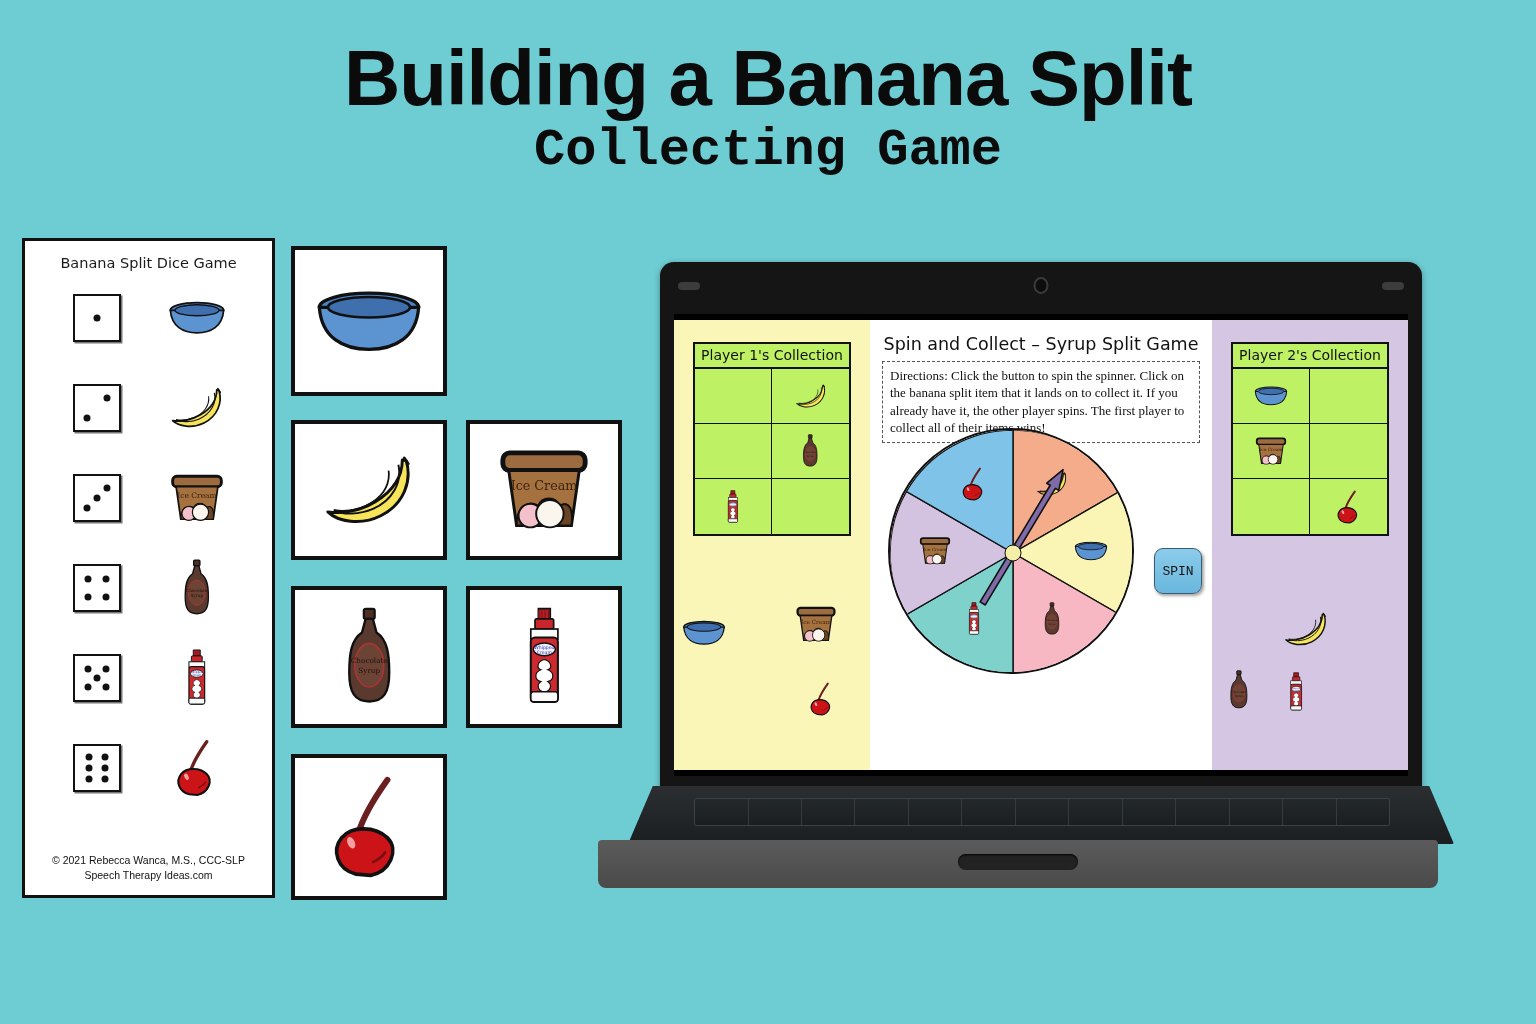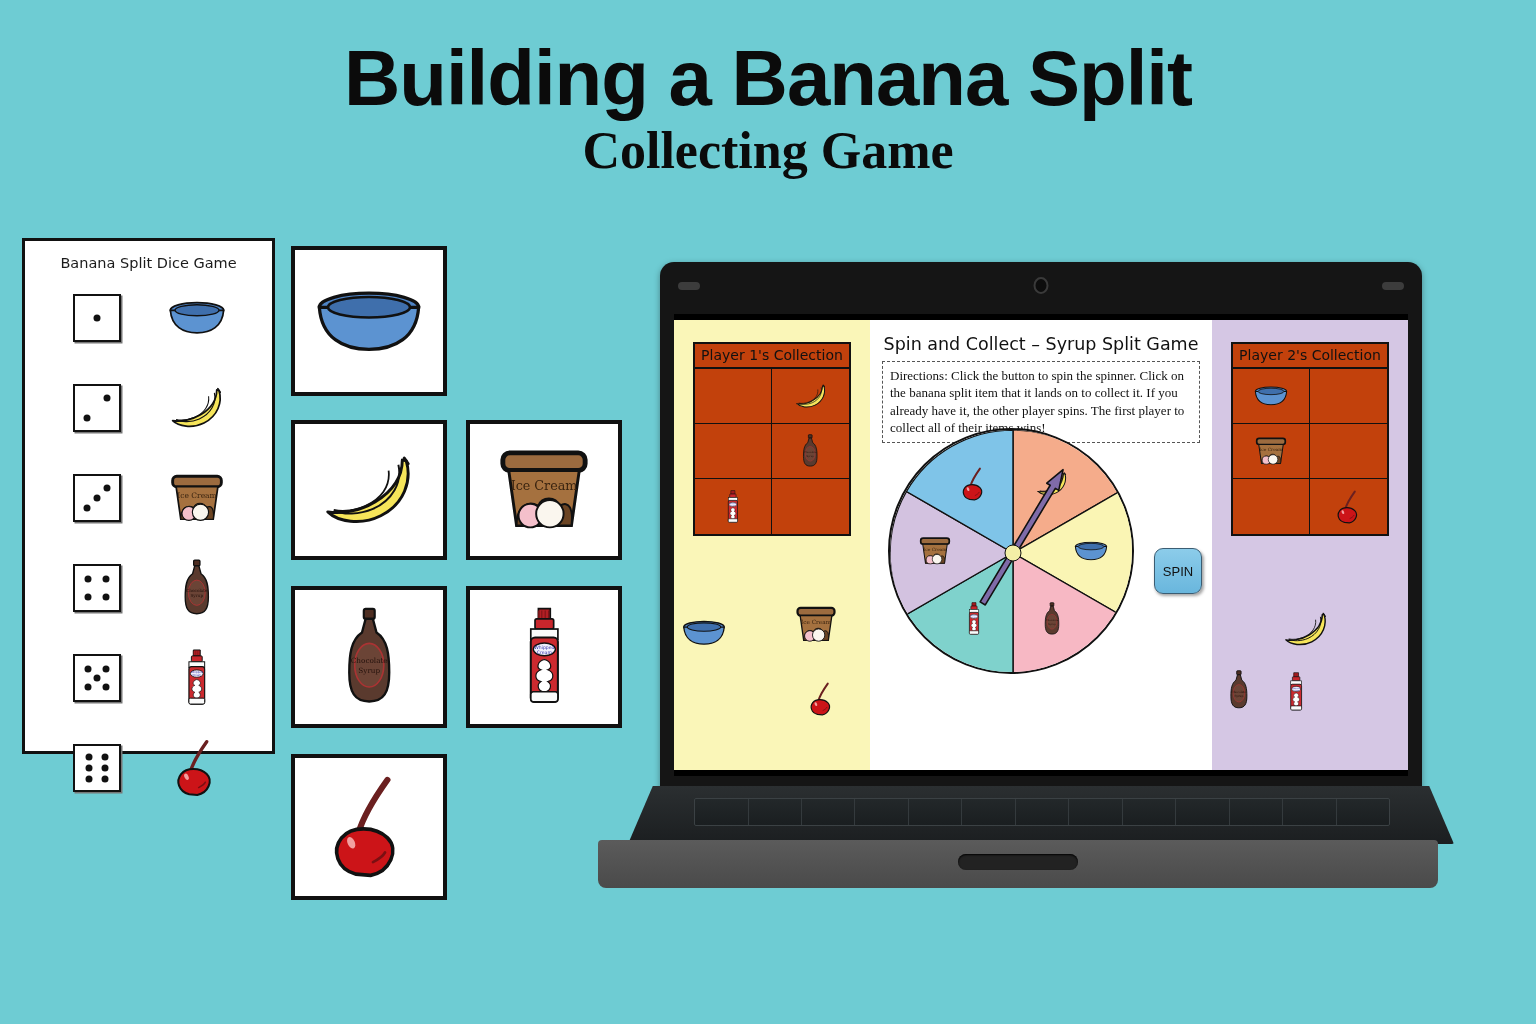--- a/index.html
+++ b/index.html
@@ -12,27 +12,27 @@
   .stage{position:absolute;inset:0;}
 
   
   #title-block{position:absolute;left:0;top:38px;width:1536px;text-align:center;}
   #main-title{
     font-family:Liberation Sans, sans-serif;
     font-size:78px;font-weight:700;letter-spacing:-1px;
     color:#0b0b0b;line-height:1.05;margin:0;
   }
   #sub-title{
-    font-family:Liberation Serif, serif;
+    font-family:Liberation Mono, monospace;
     font-size:52px;font-weight:700;color:#0b0b0b;margin:4px 0 8px 0;line-height:1.05;
   }
 
   
   #dice-sheet{
-    position:absolute;left:22px;top:238px;width:253px;height:516px;
+    position:absolute;left:22px;top:238px;width:253px;height:660px;
     background:#fff;border:3px solid #111;box-sizing:border-box;
   }
   #dice-sheet-title{
     text-align:center;font-size:14.5px;color:#1b1b1b;margin-top:14px;
     font-family:"DejaVu Sans",sans-serif;font-weight:400;
   }
   .dice-row{display:flex;align-items:center;height:86px;margin-top:4px;}
   .die{
     width:44px;height:44px;background:#fff;border:2px solid #111;
     margin-left:48px;position:relative;box-shadow:1.5px 1.5px 0 #777;
@@ -98,21 +98,21 @@
     box-shadow:inset 0 1px 2px #000;
   }
 
   
   #p1-panel{width:196px;background:#FAF6B8;position:relative;}
   #center-panel{flex:1;background:#fff;position:relative;}
   #p2-panel{width:196px;background:#D5C7E4;position:relative;}
 
   .collection-table{
     position:absolute;left:50%;transform:translateX(-50%);top:22px;
-    width:158px;border:2.5px solid #111;background:#c2410c;box-sizing:border-box;
+    width:158px;border:2.5px solid #111;background:#bef264;box-sizing:border-box;
   }
   .collection-head{
     text-align:center;font-size:14px;color:#111;padding:3px 0 4px;
     border-bottom:2.5px solid #111;font-family:"DejaVu Sans",sans-serif;
     white-space:nowrap;
   }
   .collection-grid{display:grid;grid-template-columns:1fr 1fr;}
   .cell{
     height:55px;border-right:1.6px solid #111;border-bottom:1.6px solid #111;
     display:flex;align-items:center;justify-content:center;box-sizing:border-box;
@@ -144,21 +144,21 @@
   }
   #hub{
     position:absolute;left:50%;top:50%;transform:translate(-50%,-50%);
     width:15px;height:15px;border-radius:50%;background:#F3EFA6;border:1.6px solid #111;
   }
   #spin-button{
     position:absolute;right:10px;top:228px;width:46px;height:44px;
     background:linear-gradient(#8CCCEA,#69B6DD);border:1.6px solid #3b5d73;
     border-radius:9px;display:flex;align-items:center;justify-content:center;
     font-size:13px;color:#111;box-shadow:1.5px 2px 3px rgba(0,0,0,.35);
-    font-family:Liberation Sans, sans-serif;cursor:pointer;
+    font-family:Liberation Mono, monospace;cursor:pointer;
   }
   #center-credit{
     position:absolute;left:0;right:0;bottom:14px;text-align:center;
     font-size:8.5px;color:#222;line-height:1.5;
   }
 </style>
 </head>
 <body>
 
 <svg width="0" height="0" style="position:absolute" aria-hidden="true">
@@ -295,20 +295,24 @@
             <span class="pip" style="left:32%;top:74%;transform:translate(-50%,-50%)"></span>
             <span class="pip" style="left:68%;top:74%;transform:translate(-50%,-50%)"></span>
           </div>
           <div class="die-art">
             <svg width="47.2" height="58.0" viewBox="0 0 70 86">
               <use href="#sym-cherry"></use>
             </svg>
           </div>
         </div>
       </div>
+    <div id="dice-credit">
+      <div>© 2021 Rebecca Wanca, M.S., CCC-SLP</div>
+      <div>Speech Therapy Ideas.com</div>
+    </div>
   </div>
 
   <div id="flash-cards">
       <div class="card" style="left:291px;top:246px;width:156px;height:150px">
         <svg width="108.0" height="62.6" viewBox="0 0 100 58">
           <use href="#sym-bowl"></use>
         </svg>
       </div>
       <div class="card" style="left:291px;top:420px;width:156px;height:140px">
         <svg width="98.0" height="70.6" viewBox="0 0 100 72">

